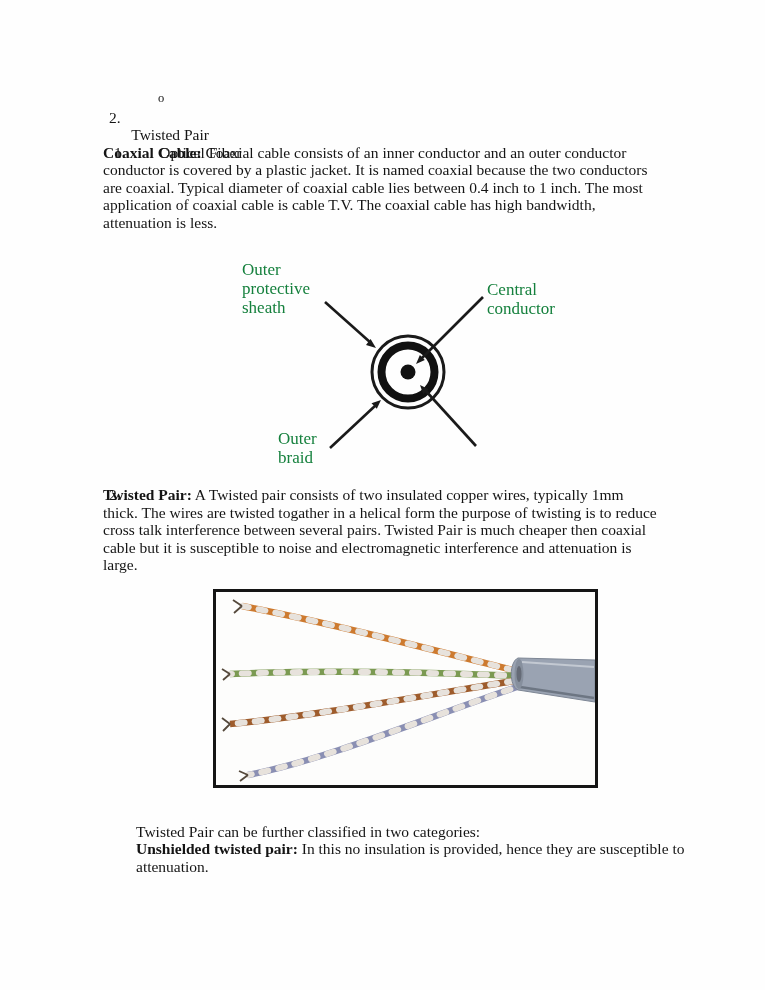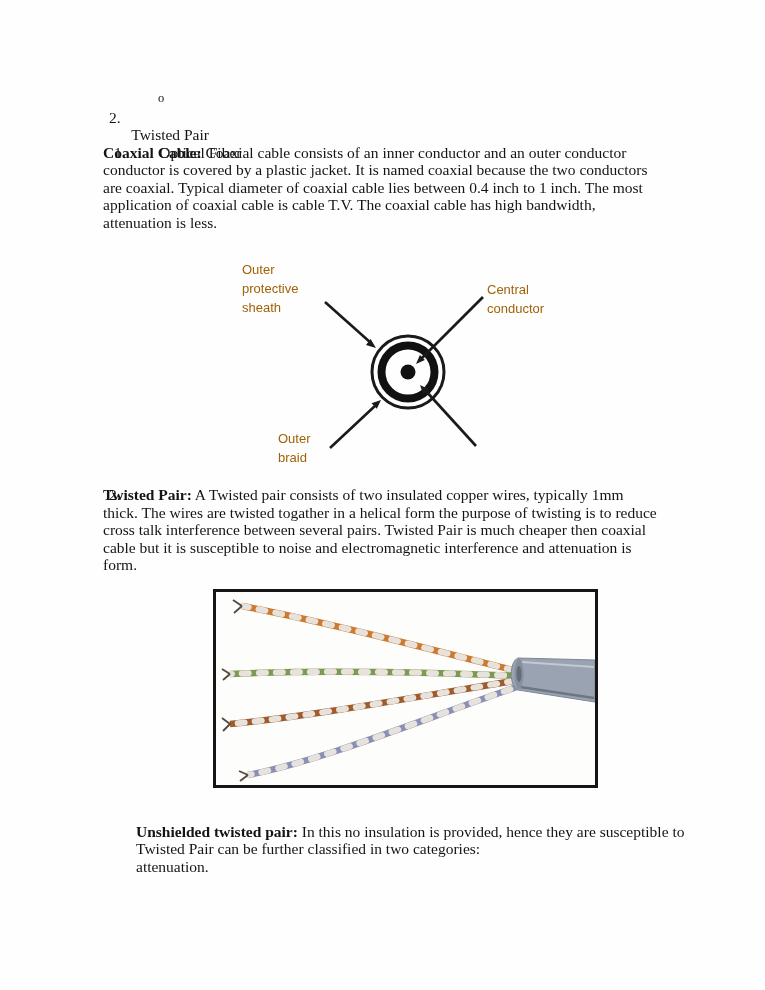--- a/index.html
+++ b/index.html
@@ -9,22 +9,22 @@
     overflow:hidden;margin:0 auto;
   }
   .abs{position:absolute;}
   .doc-line{height:17.5px;line-height:17.5px;font-size:15.5px;white-space:pre;}
   .bold{font-weight:bold;}
   .num{position:absolute;font-size:15.5px;line-height:17.5px;}
   .para-text{margin-left:103px;}
   
   #coax-diagram{left:230px;top:252px;width:358px;height:222px;}
   .diag-label{
-    position:absolute;font-family:Liberation Sans, sans-serif;
-    font-size:13px;line-height:19px;color:#a16207;letter-spacing:0px;
+    position:absolute;font-family:Liberation Serif, serif;
+    font-size:17px;line-height:19px;color:#15803d;letter-spacing:0px;
   }
   #coax-svg{position:absolute;left:0;top:0;}
   
   #utp-photo{left:213px;top:589px;width:379px;height:193px;border:3px solid #151515;background:#fdfdfc;}
   #utp-svg{position:absolute;left:0;top:0;}
   
 </style>
 </head>
 <body>
 
@@ -75,21 +75,21 @@
     <div class="diag-label" style="left:48px;top:177px;width:60px;">Outer braid</div>
   </div>
 
   <div class="abs" style="left:0;top:486px;width:765px;">
     <span class="num" style="left:109px;top:0;">2.</span>
     <div class="para-text">
       <div class="doc-line"><span class="bold">Twisted Pair:</span><span> A Twisted pair consists of two insulated copper wires, typically 1mm</span></div>
       <div class="doc-line">thick. The wires are twisted togather in a helical form the purpose of twisting is to reduce</div>
       <div class="doc-line">cross talk interference between several pairs. Twisted Pair is much cheaper then coaxial</div>
       <div class="doc-line">cable but it is susceptible to noise and electromagnetic interference and attenuation is</div>
-      <div class="doc-line">form.</div>
+      <div class="doc-line">large.</div>
     </div>
   </div>
 
   <div id="utp-photo" class="abs">
     <svg id="utp-svg" width="379" height="193" viewBox="0 0 379 193">
 
       <path d="M26,14 C110,30 210,56 304,80" fill="none" stroke-width="6.5" stroke="#cd7a2f"></path>
       <path d="M26,14 C110,30 210,56 304,80" fill="none" stroke-width="6" stroke-dasharray="7 10" stroke-linecap="round" stroke="#e7e2dc"></path>
       <path d="M26,14 l-9,-6 m9,6 l-8,7" fill="none" stroke="#55493c" stroke-width="1.8"></path>
 
@@ -107,18 +107,18 @@
 
       <path d="M302,66 C293,70 293,94 302,98 L379,110 L379,68 Z" stroke="#7d8694" stroke-width="1" fill="#9aa3b2"></path>
       <path d="M306,70 L378,75" fill="none" stroke-width="2" stroke="#c3c9d2"></path>
       <path d="M304,95 L378,106" fill="none" stroke-width="2.5" stroke="#6d7683"></path>
       <ellipse cx="303" cy="82" rx="4.5" ry="15" fill="#868f9d"></ellipse>
       <ellipse cx="303" cy="82" rx="2.5" ry="8" fill="#4a4f58" opacity="0.55"></ellipse>
     </svg>
   </div>
 
   <div class="abs" style="left:136px;top:822.5px;width:560px;">
+    <div class="doc-line">Twisted Pair can be further classified in two categories:</div>
     <div class="doc-line"><span class="bold">Unshielded twisted pair:</span><span> In this no insulation is provided, hence they are susceptible to</span></div>
-    <div class="doc-line">Twisted Pair can be further classified in two categories:</div>
     <div class="doc-line">attenuation.</div>
   </div>
 
 </div>
 
 </body></html>

